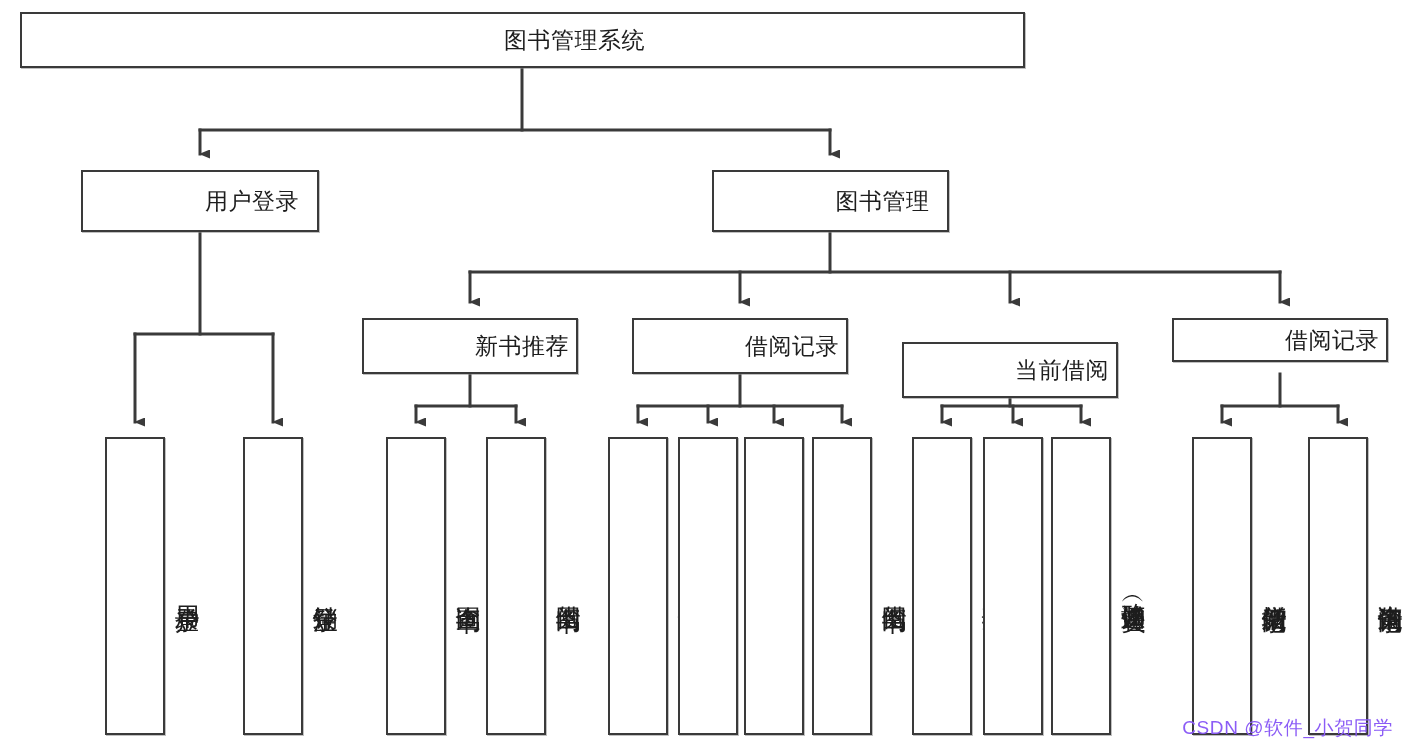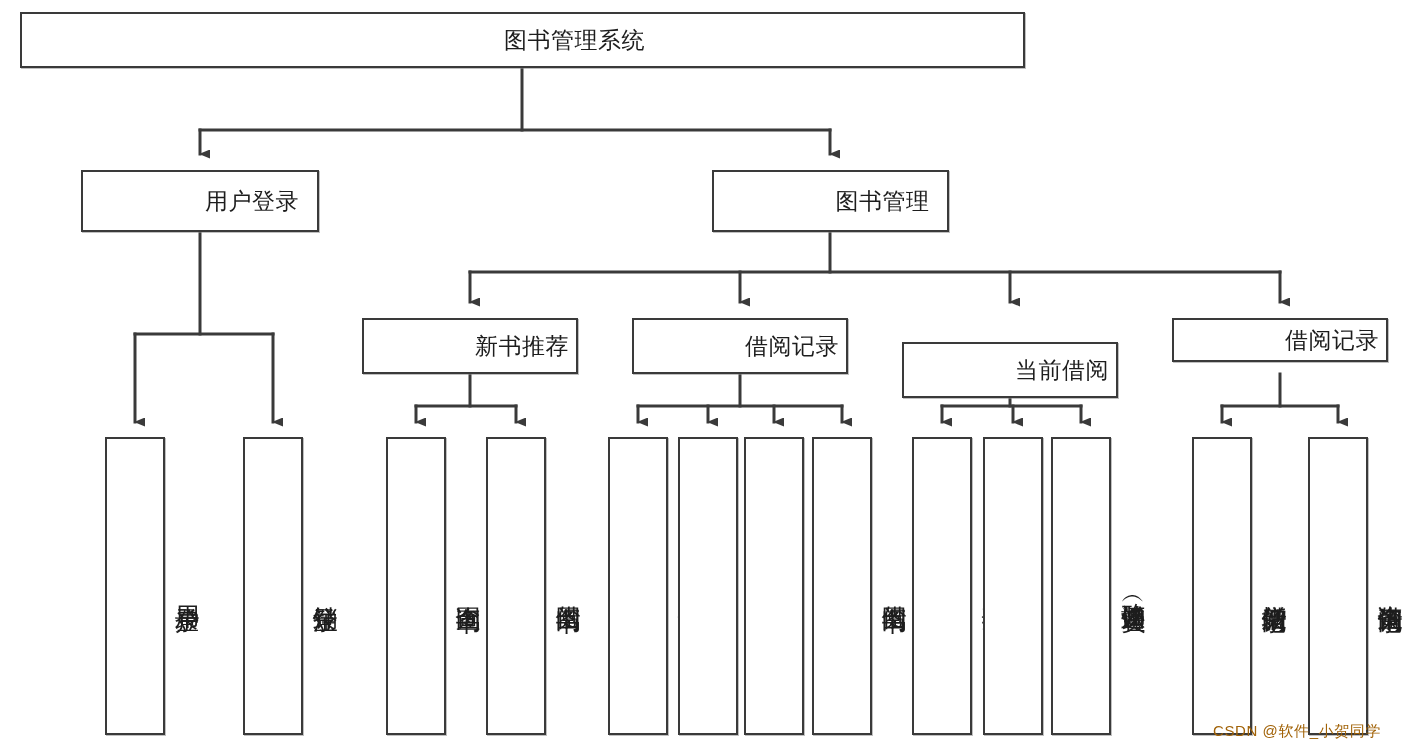--- a/index.html
+++ b/index.html
@@ -56,24 +56,24 @@
     letter-spacing: 1px;
     align-items: center;
     justify-content: center;
     padding-top: 2px;
   }
   .node-box.vert.tall-text .node-label {
     font-size: 24px;
   }
   .watermark {
     position: absolute;
-    right: 24px;
+    right: 12px;
     bottom: 6px;
-    font-size: 15px;
-    color: #a16207;
+    font-size: 19px;
+    color: #8b5cf6;
     letter-spacing: 0.6px;
     white-space: nowrap;
     user-select: none;
   }
 </style>
 </head>
 <body>
 
 <svg id="diagram" viewBox="0 0 1405 747" xmlns="http://www.w3.org/2000/svg">
   <defs>

